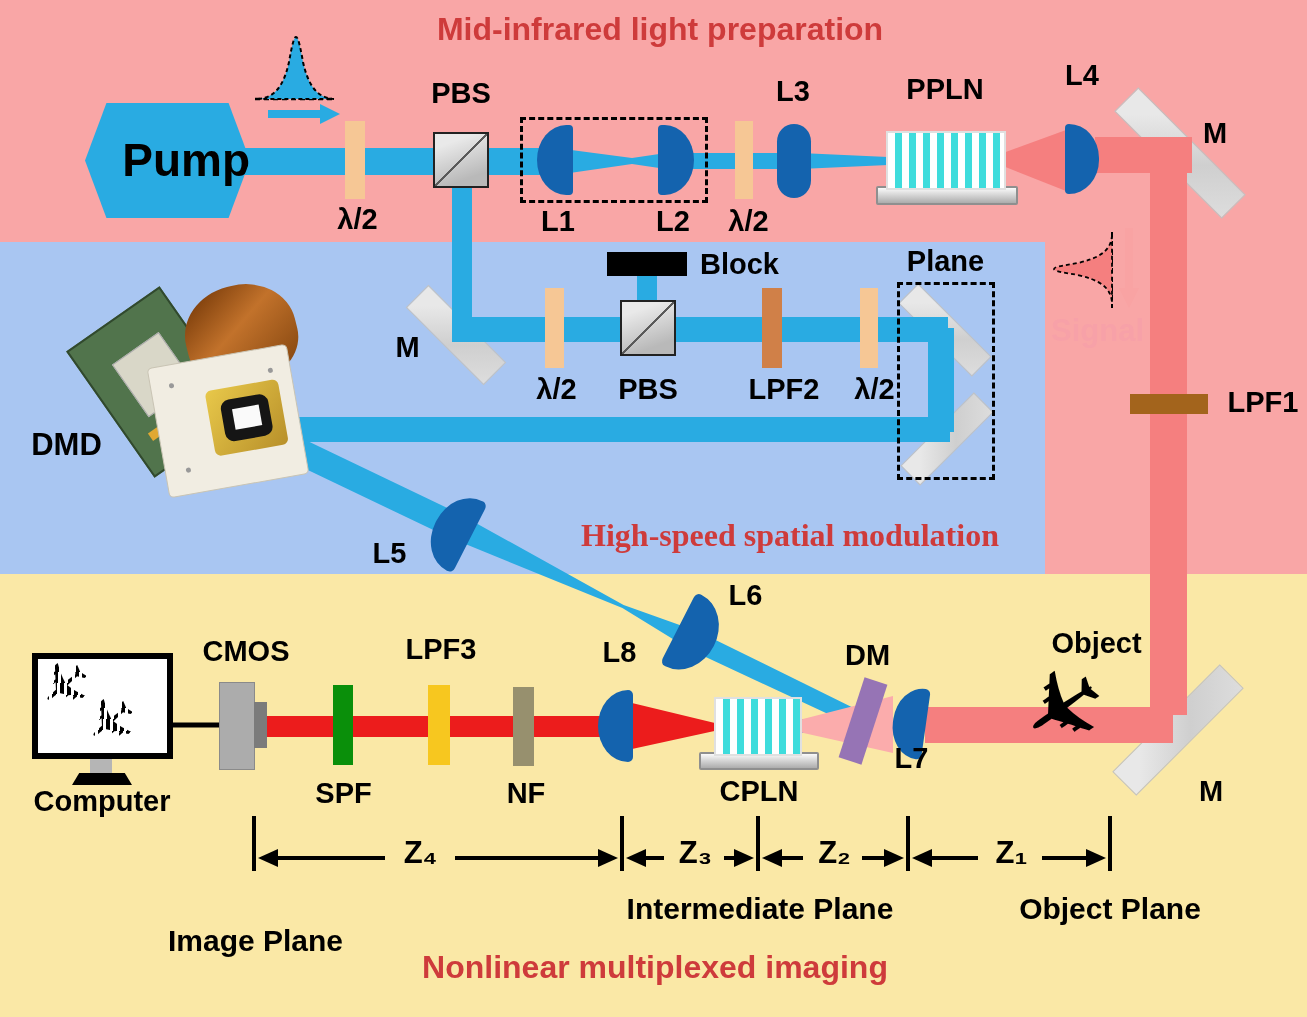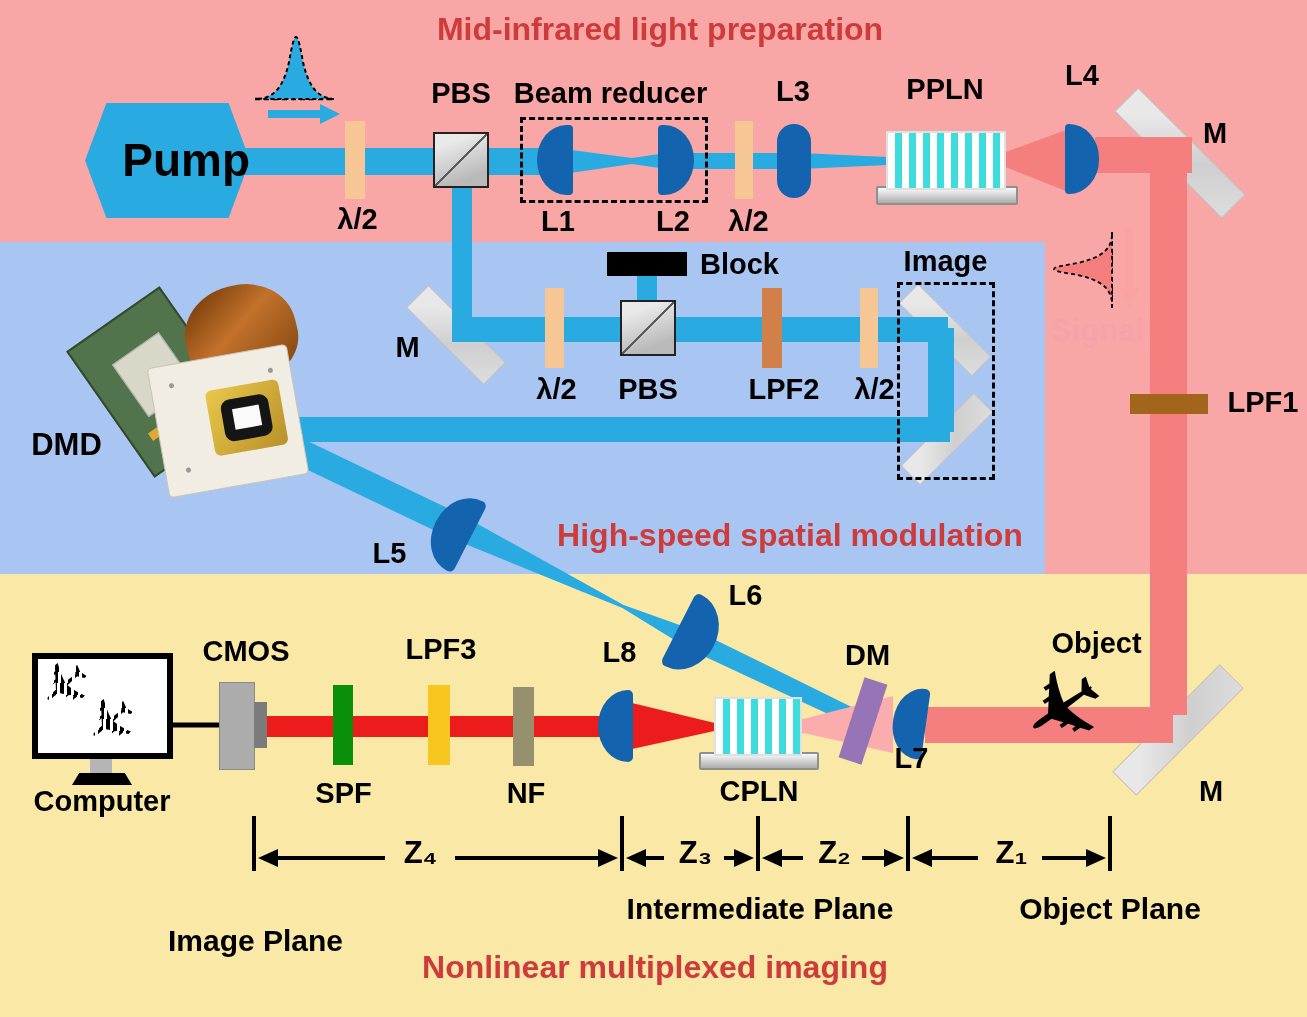--- a/index.html
+++ b/index.html
@@ -181,41 +181,40 @@
       <div style="position:absolute;left:52px;top:32px;width:74px;height:66px;background:linear-gradient(135deg,#E8C84A,#B8902A);border-radius:6px;"></div>
       <div style="position:absolute;left:65px;top:44px;width:48px;height:42px;background:#151515;border-radius:9px;"></div>
       <div style="position:absolute;left:76px;top:54px;width:27px;height:21px;background:#FAFAFA;"></div>
       <div style="position:absolute;left:18px;top:18px;width:5px;height:5px;background:#999;border-radius:50%;"></div>
       <div style="position:absolute;left:118px;top:20px;width:5px;height:5px;background:#999;border-radius:50%;"></div>
       <div style="position:absolute;left:20px;top:104px;width:5px;height:5px;background:#999;border-radius:50%;"></div>
     </div>
   </div>
 
   <div class="label title" style="left:410px;top:12px;width:500px;">Mid-infrared light preparation</div>
-  <div class="label title" style="left:540px;top:518px;width:500px;">High-speed spatial modulation</div>
+  <div class="label title" style="left:540px;top:518px;width:500px;font-family:Liberation Serif, serif;">High-speed spatial modulation</div>
   <div class="label title" style="left:400px;top:950px;width:510px;">Nonlinear multiplexed imaging</div>
 
   <div class="label" style="left:425px;top:78px;width:72px;">PBS</div>
-  <div class="label" style="left:503px;top:78px;width:215px;">Beam reducer</div>
   <div class="label" style="left:763px;top:76px;width:60px;">L3</div>
   <div class="label" style="left:890px;top:74px;width:110px;">PPLN</div>
   <div class="label" style="left:1052px;top:60px;width:60px;">L4</div>
   <div class="label" style="left:1185px;top:118px;width:60px;">M</div>
   <div class="label" style="left:325px;top:204px;width:65px;">λ/2</div>
   <div class="label" style="left:528px;top:206px;width:60px;">L1</div>
   <div class="label" style="left:643px;top:206px;width:60px;">L2</div>
   <div class="label" style="left:716px;top:206px;width:65px;">λ/2</div>
 
   <div class="label" style="left:385px;top:332px;width:45px;">M</div>
   <div class="label" style="left:524px;top:374px;width:65px;">λ/2</div>
   <div class="label" style="left:612px;top:374px;width:72px;">PBS</div>
   <div class="label" style="left:692px;top:249px;width:95px;">Block</div>
   <div class="label" style="left:748px;top:374px;width:72px;">LPF2</div>
   <div class="label" style="left:842px;top:374px;width:65px;">λ/2</div>
-  <div class="label" style="left:898px;top:246px;width:95px;">Image</div>
+  <div class="label" style="left:898px;top:246px;width:95px;">Plane</div>
   <div class="label" style="left:24px;top:428px;width:85px;font-size:31px;">DMD</div>
   <div class="label" style="left:362px;top:538px;width:55px;">L5</div>
   <div class="label" style="left:718px;top:580px;width:55px;">L6</div>
   <div class="label" style="left:1045px;top:314px;width:105px;font-size:31px;color:#F7A1A8;">Signal</div>
   <div class="label" style="left:1218px;top:387px;width:90px;">LPF1</div>
 
   <div class="label" style="left:196px;top:636px;width:100px;">CMOS</div>
   <div class="label" style="left:396px;top:634px;width:90px;">LPF3</div>
   <div class="label" style="left:592px;top:637px;width:55px;">L8</div>
   <div class="label" style="left:840px;top:640px;width:55px;">DM</div>

